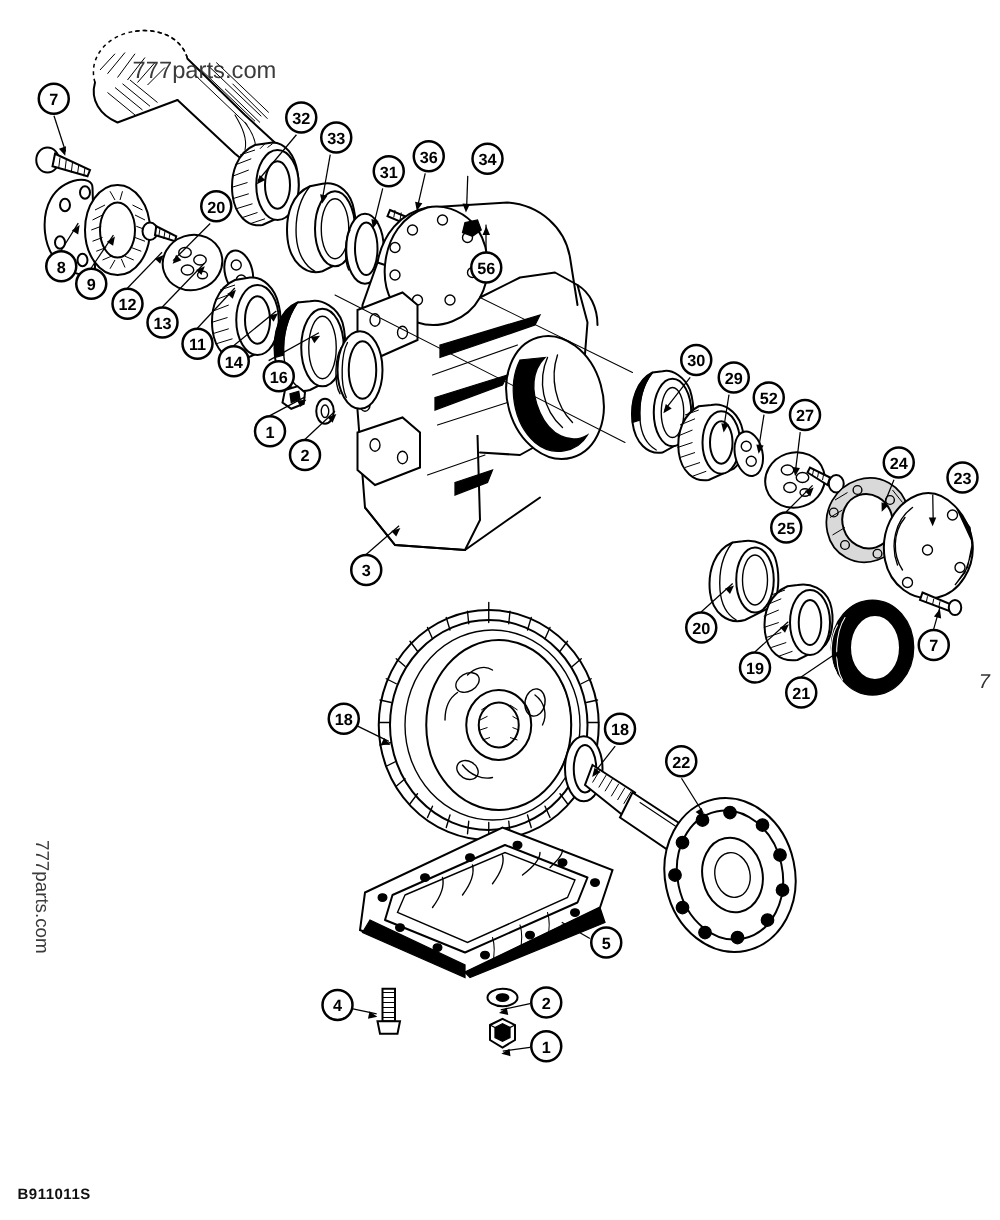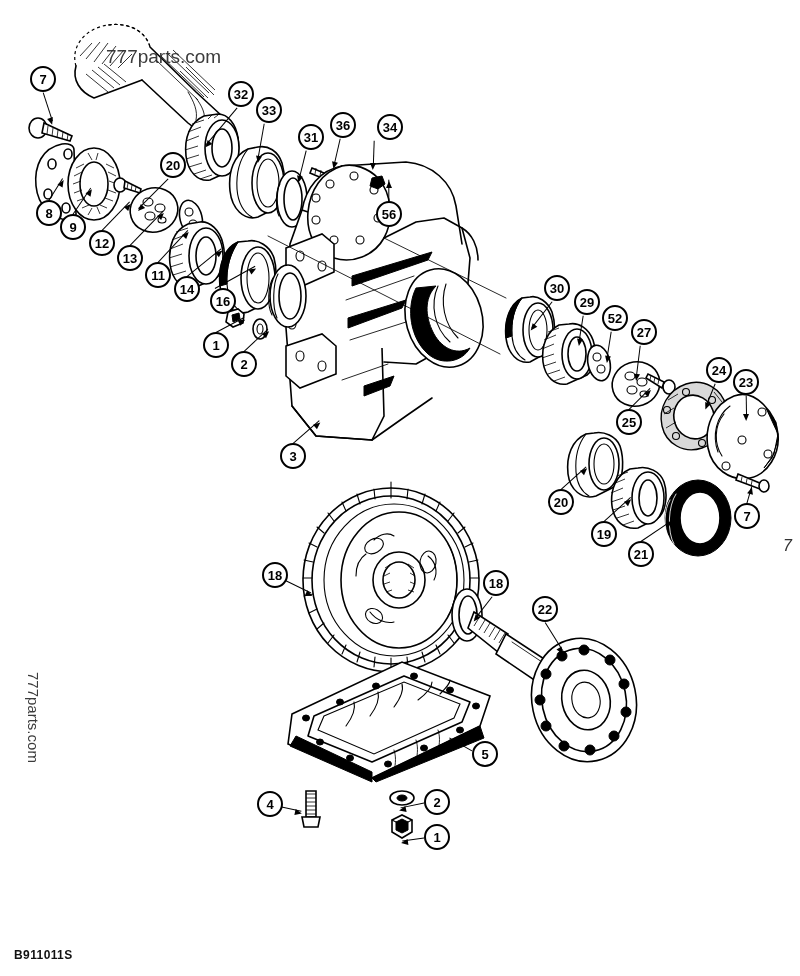--- a/index.html
+++ b/index.html
@@ -664,21 +664,21 @@
       <div class="arrowhead" style="left: 607.558px; top: 352.729px; transform: rotate(99deg);"></div>
       <div class="callout" style="left: 602px; top: 305px;">52</div>
       <div class="leader" style="left: 640px; top: 345px; width: 32px; transform: rotate(97deg);"></div>
       <div class="arrowhead" style="left: 636.831px; top: 370.806px; transform: rotate(97deg);"></div>
       <div class="callout" style="left: 631px; top: 319px;">27</div>
       <div class="leader" style="left: 715px; top: 383px; width: 24px; transform: rotate(112deg);"></div>
       <div class="arrowhead" style="left: 708.257px; top: 399.689px; transform: rotate(112deg);"></div>
       <div class="callout" style="left: 706px; top: 357px;">24</div>
       <div class="leader" style="left: 746px; top: 395px; width: 22px; transform: rotate(89deg);"></div>
       <div class="arrowhead" style="left: 746.279px; top: 410.998px; transform: rotate(89deg);"></div>
-      <div class="callout" style="left: 733px; top: 369px;">23</div>
+      <div class="callout" style="left: 757px; top: 369px;">23</div>
       <div class="leader" style="left: 629px; top: 409px; width: 30px; transform: rotate(-45deg);"></div>
       <div class="arrowhead" style="left: 645.971px; top: 392.029px; transform: rotate(-45deg);"></div>
       <div class="callout" style="left: 616px; top: 409px;">25</div>
       <div class="leader" style="left: 561px; top: 489px; width: 34px; transform: rotate(-42deg);"></div>
       <div class="arrowhead" style="left: 581.808px; top: 470.264px; transform: rotate(-42deg);"></div>
       <div class="callout" style="left: 548px; top: 489px;">20</div>
       <div class="leader" style="left: 604px; top: 521px; width: 36px; transform: rotate(-42deg);"></div>
       <div class="arrowhead" style="left: 626.294px; top: 500.926px; transform: rotate(-42deg);"></div>
       <div class="callout" style="left: 591px; top: 521px;">19</div>
       <div class="leader" style="left: 641px; top: 541px; width: 40px; transform: rotate(-34deg);"></div>

